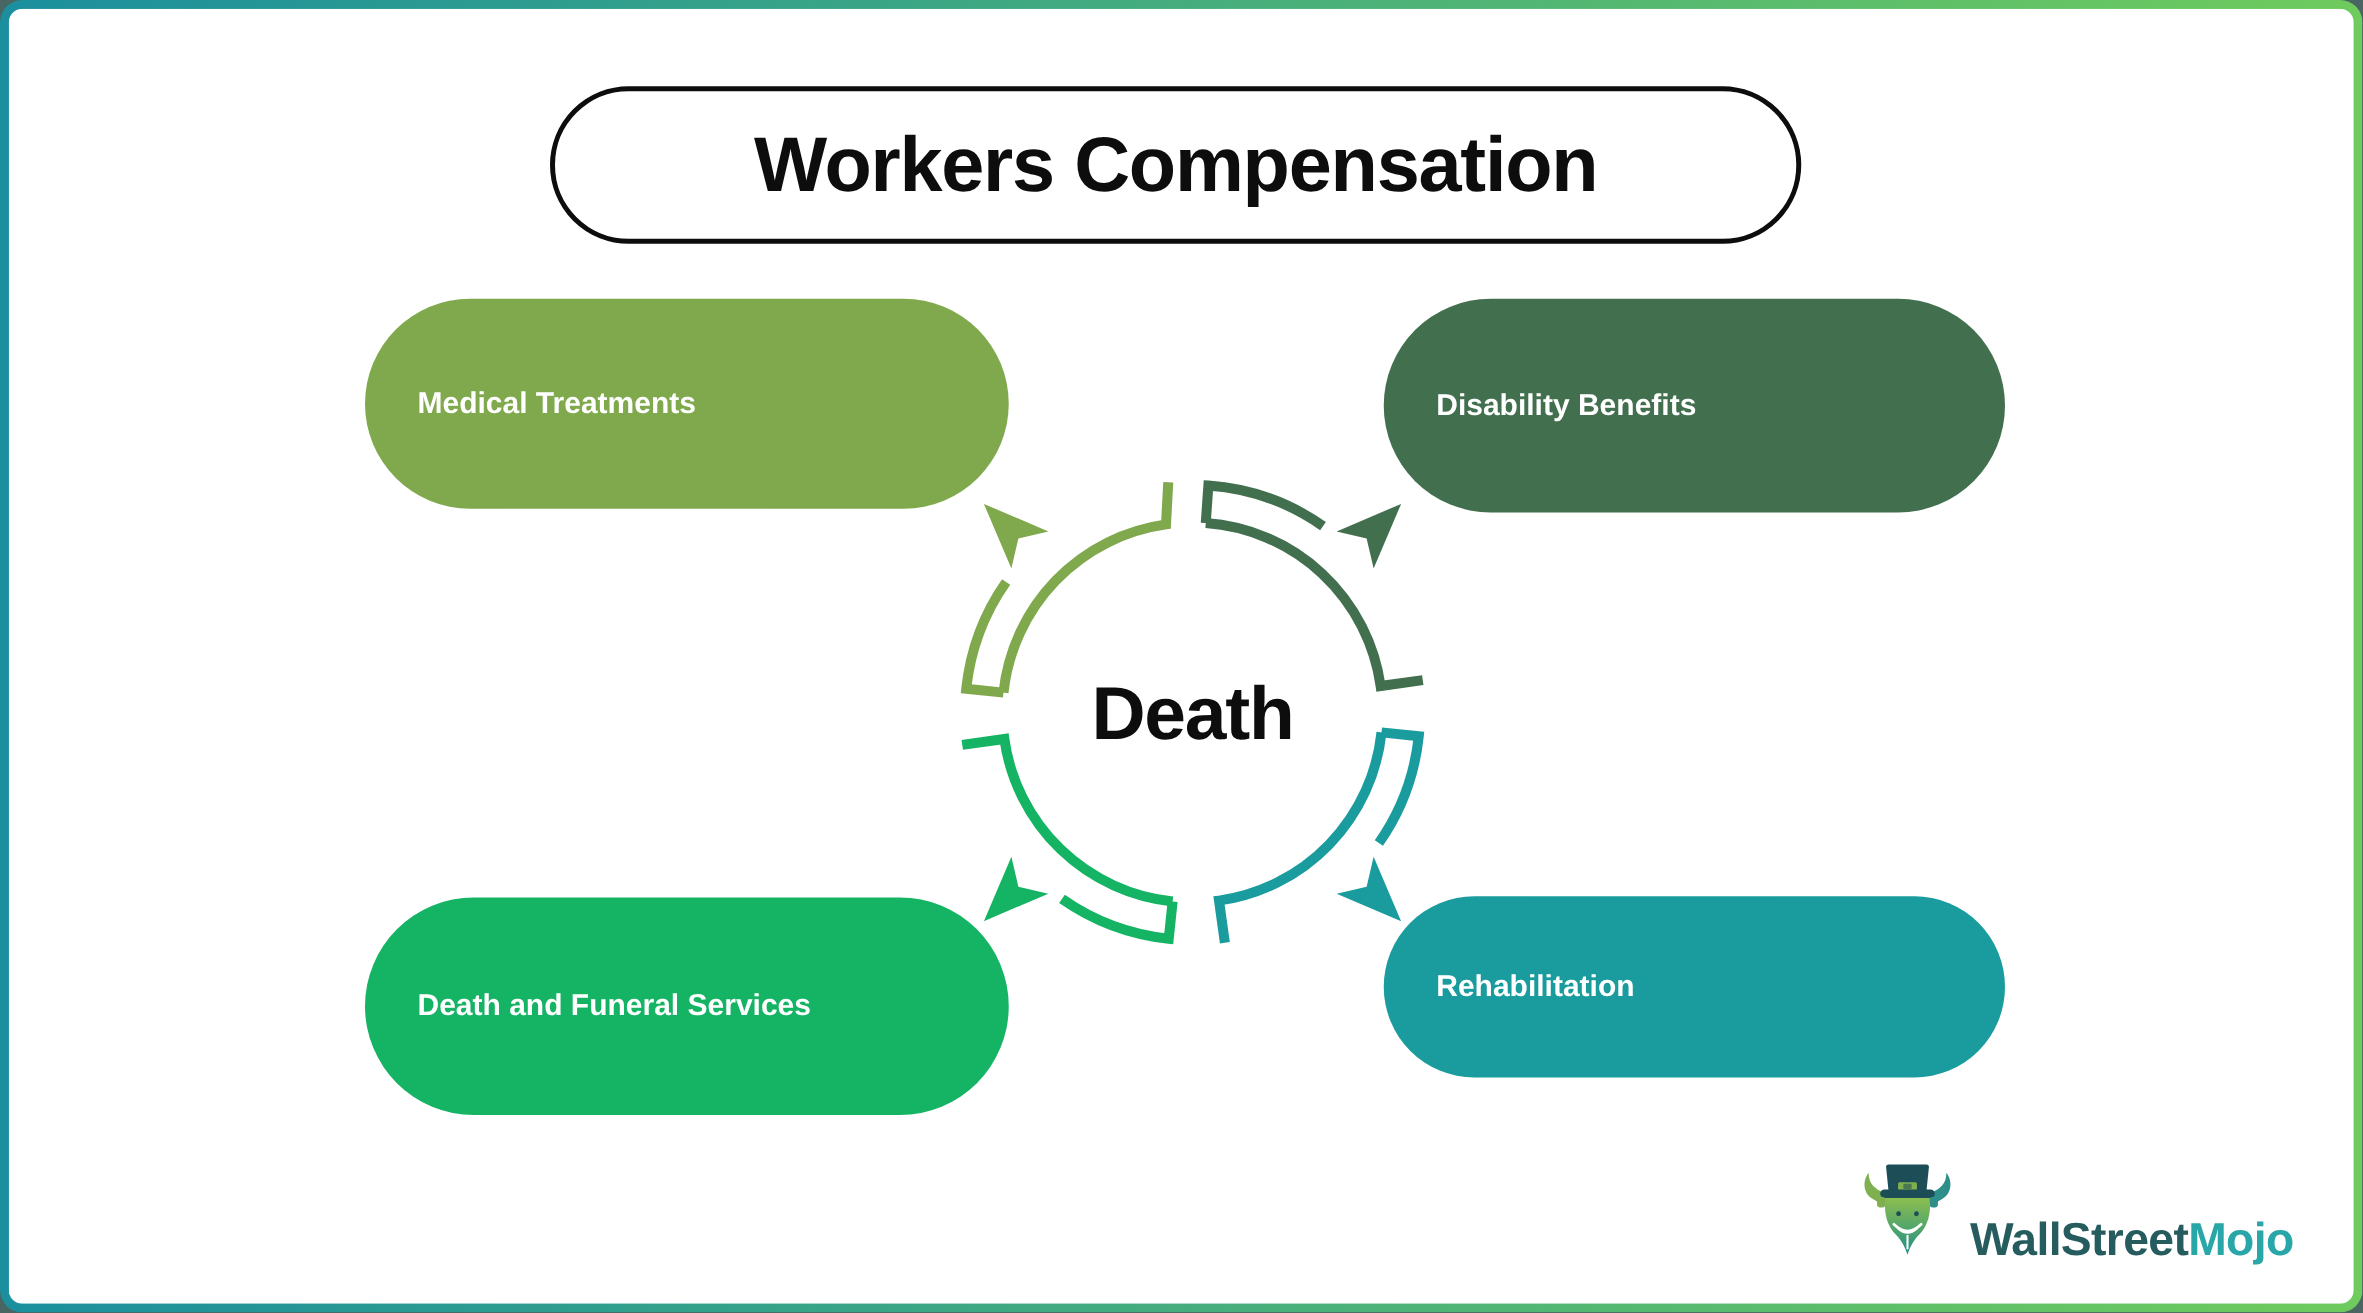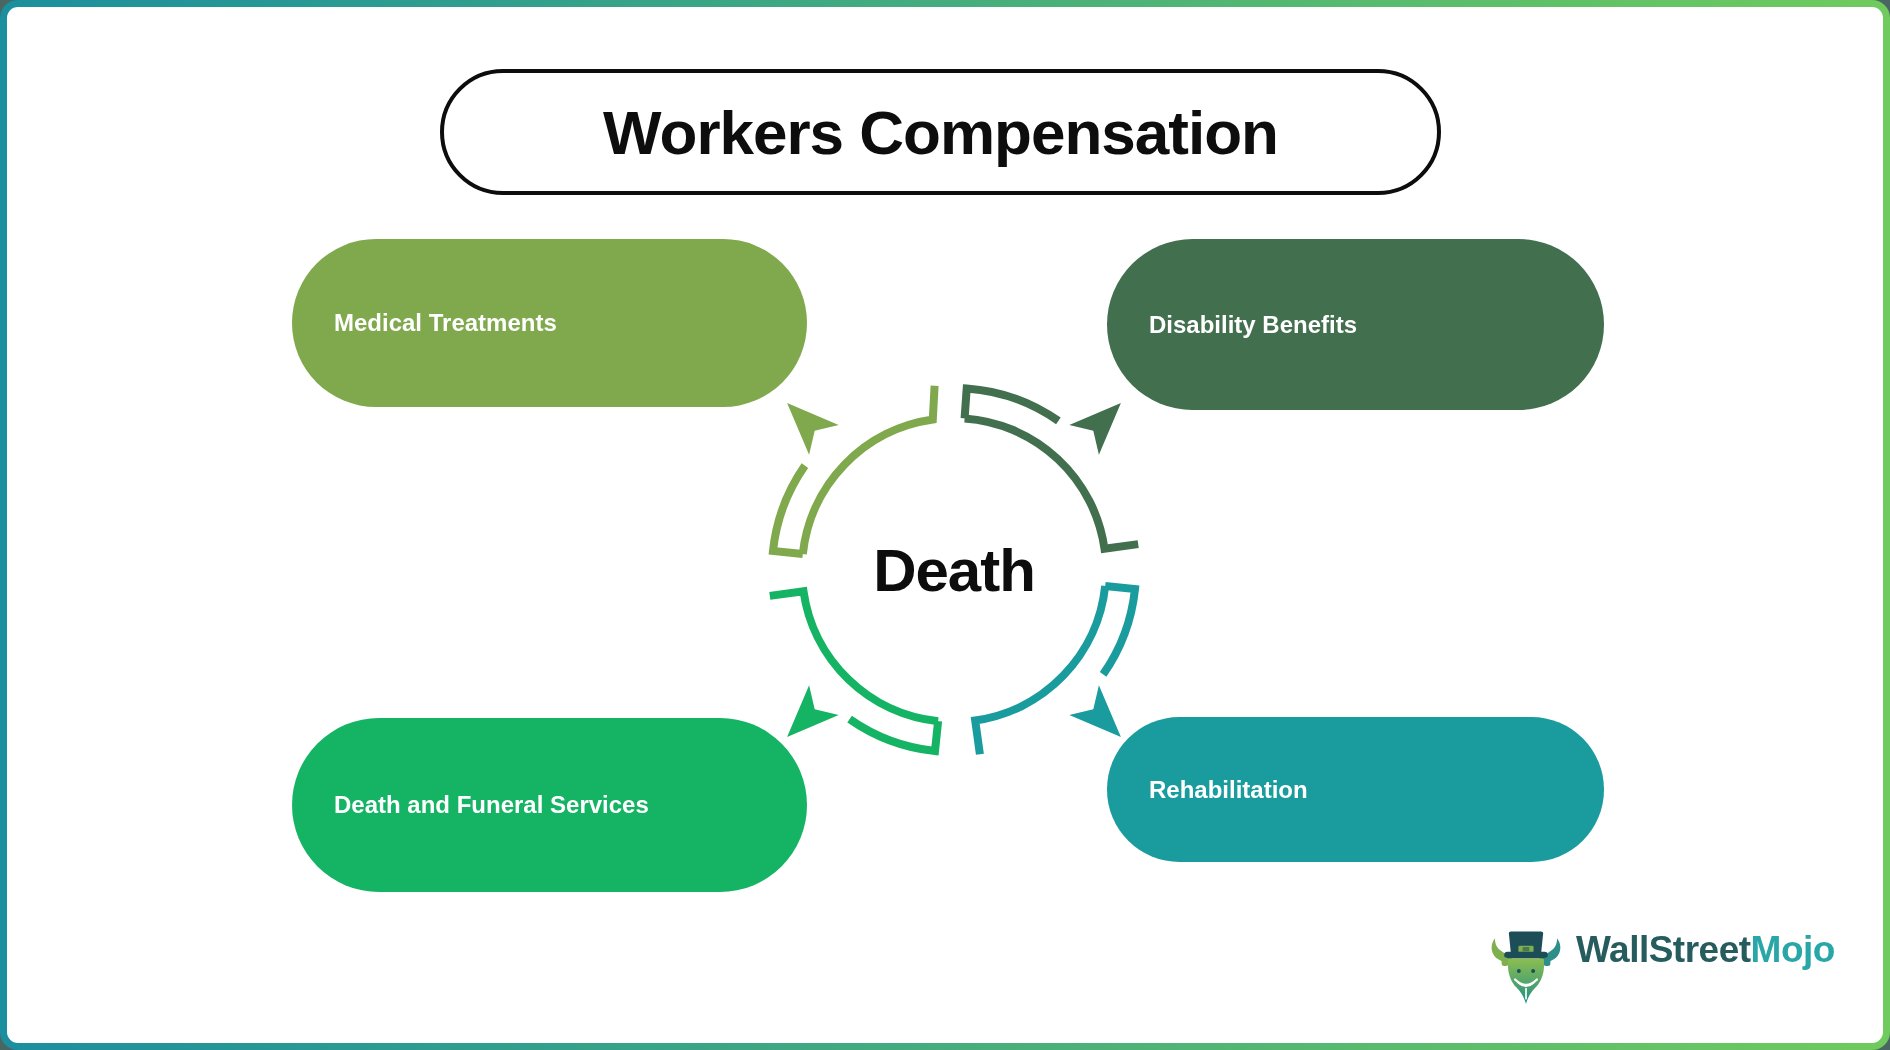--- a/index.html
+++ b/index.html
@@ -35,21 +35,21 @@
   .pill-bl { left:285px; top:711px; width:515px; height:174px; }
   .pill-br { left:1100px; top:710px; width:497px; height:145px; }
   .types-label {
     position:absolute; left:747px; top:528px; width:400px; height:70px;
     display:flex; align-items:center; justify-content:center;
     font-size:60px; font-weight:800; color:#0d0d0d; letter-spacing:-1px;
   }
   .cycle-svg { position:absolute; inset:0; pointer-events:none; }
   .logo {
     position:absolute; left:1478px; top:922px; height:84px;
-    display:flex; align-items:flex-start; gap:9px;
+    display:flex; align-items:flex-end; gap:9px;
   }
   .logo-text { font-size:37px; font-weight:700; letter-spacing:-0.5px; white-space:nowrap; }
 </style>
 </head>
 <body>
 
 <div class="card">
 
   <div class="title-box">
     <span class="title-text">Workers Compensation</span>

